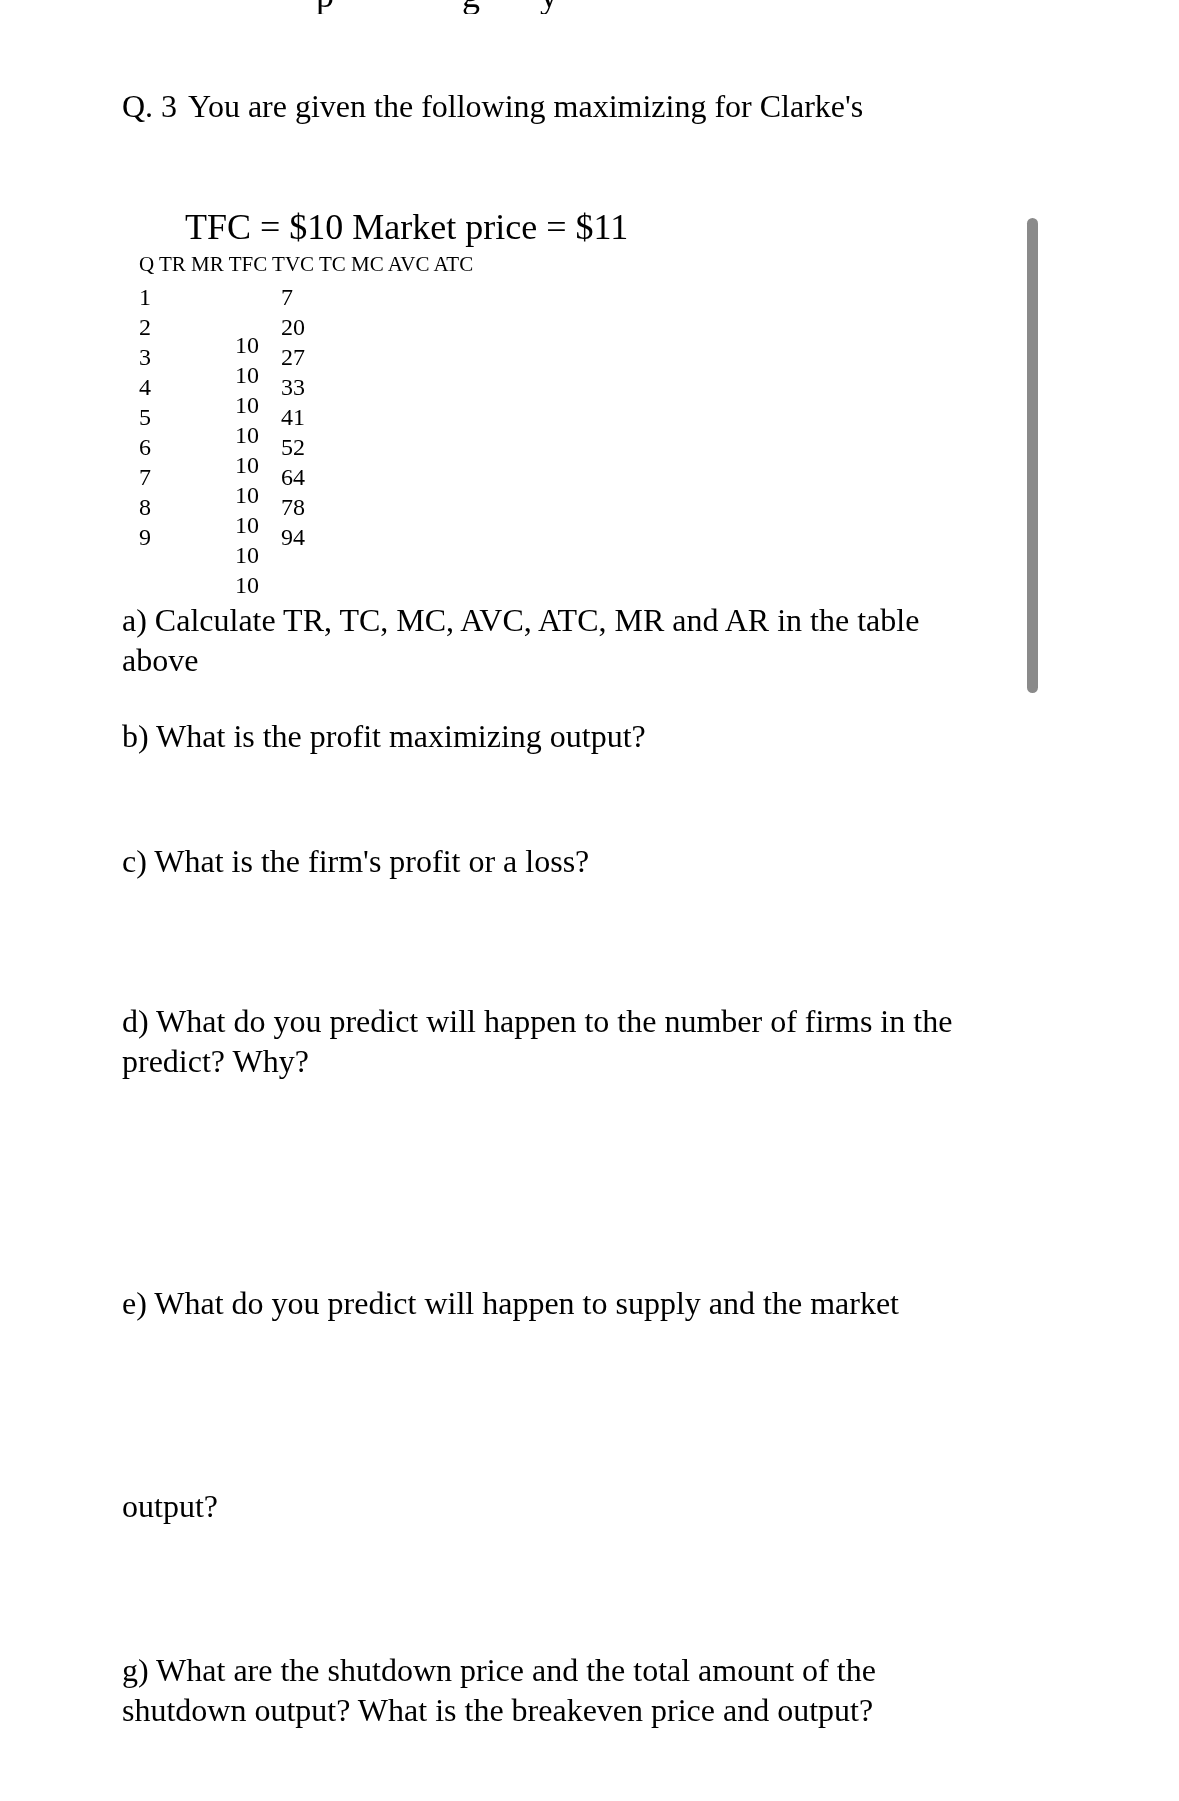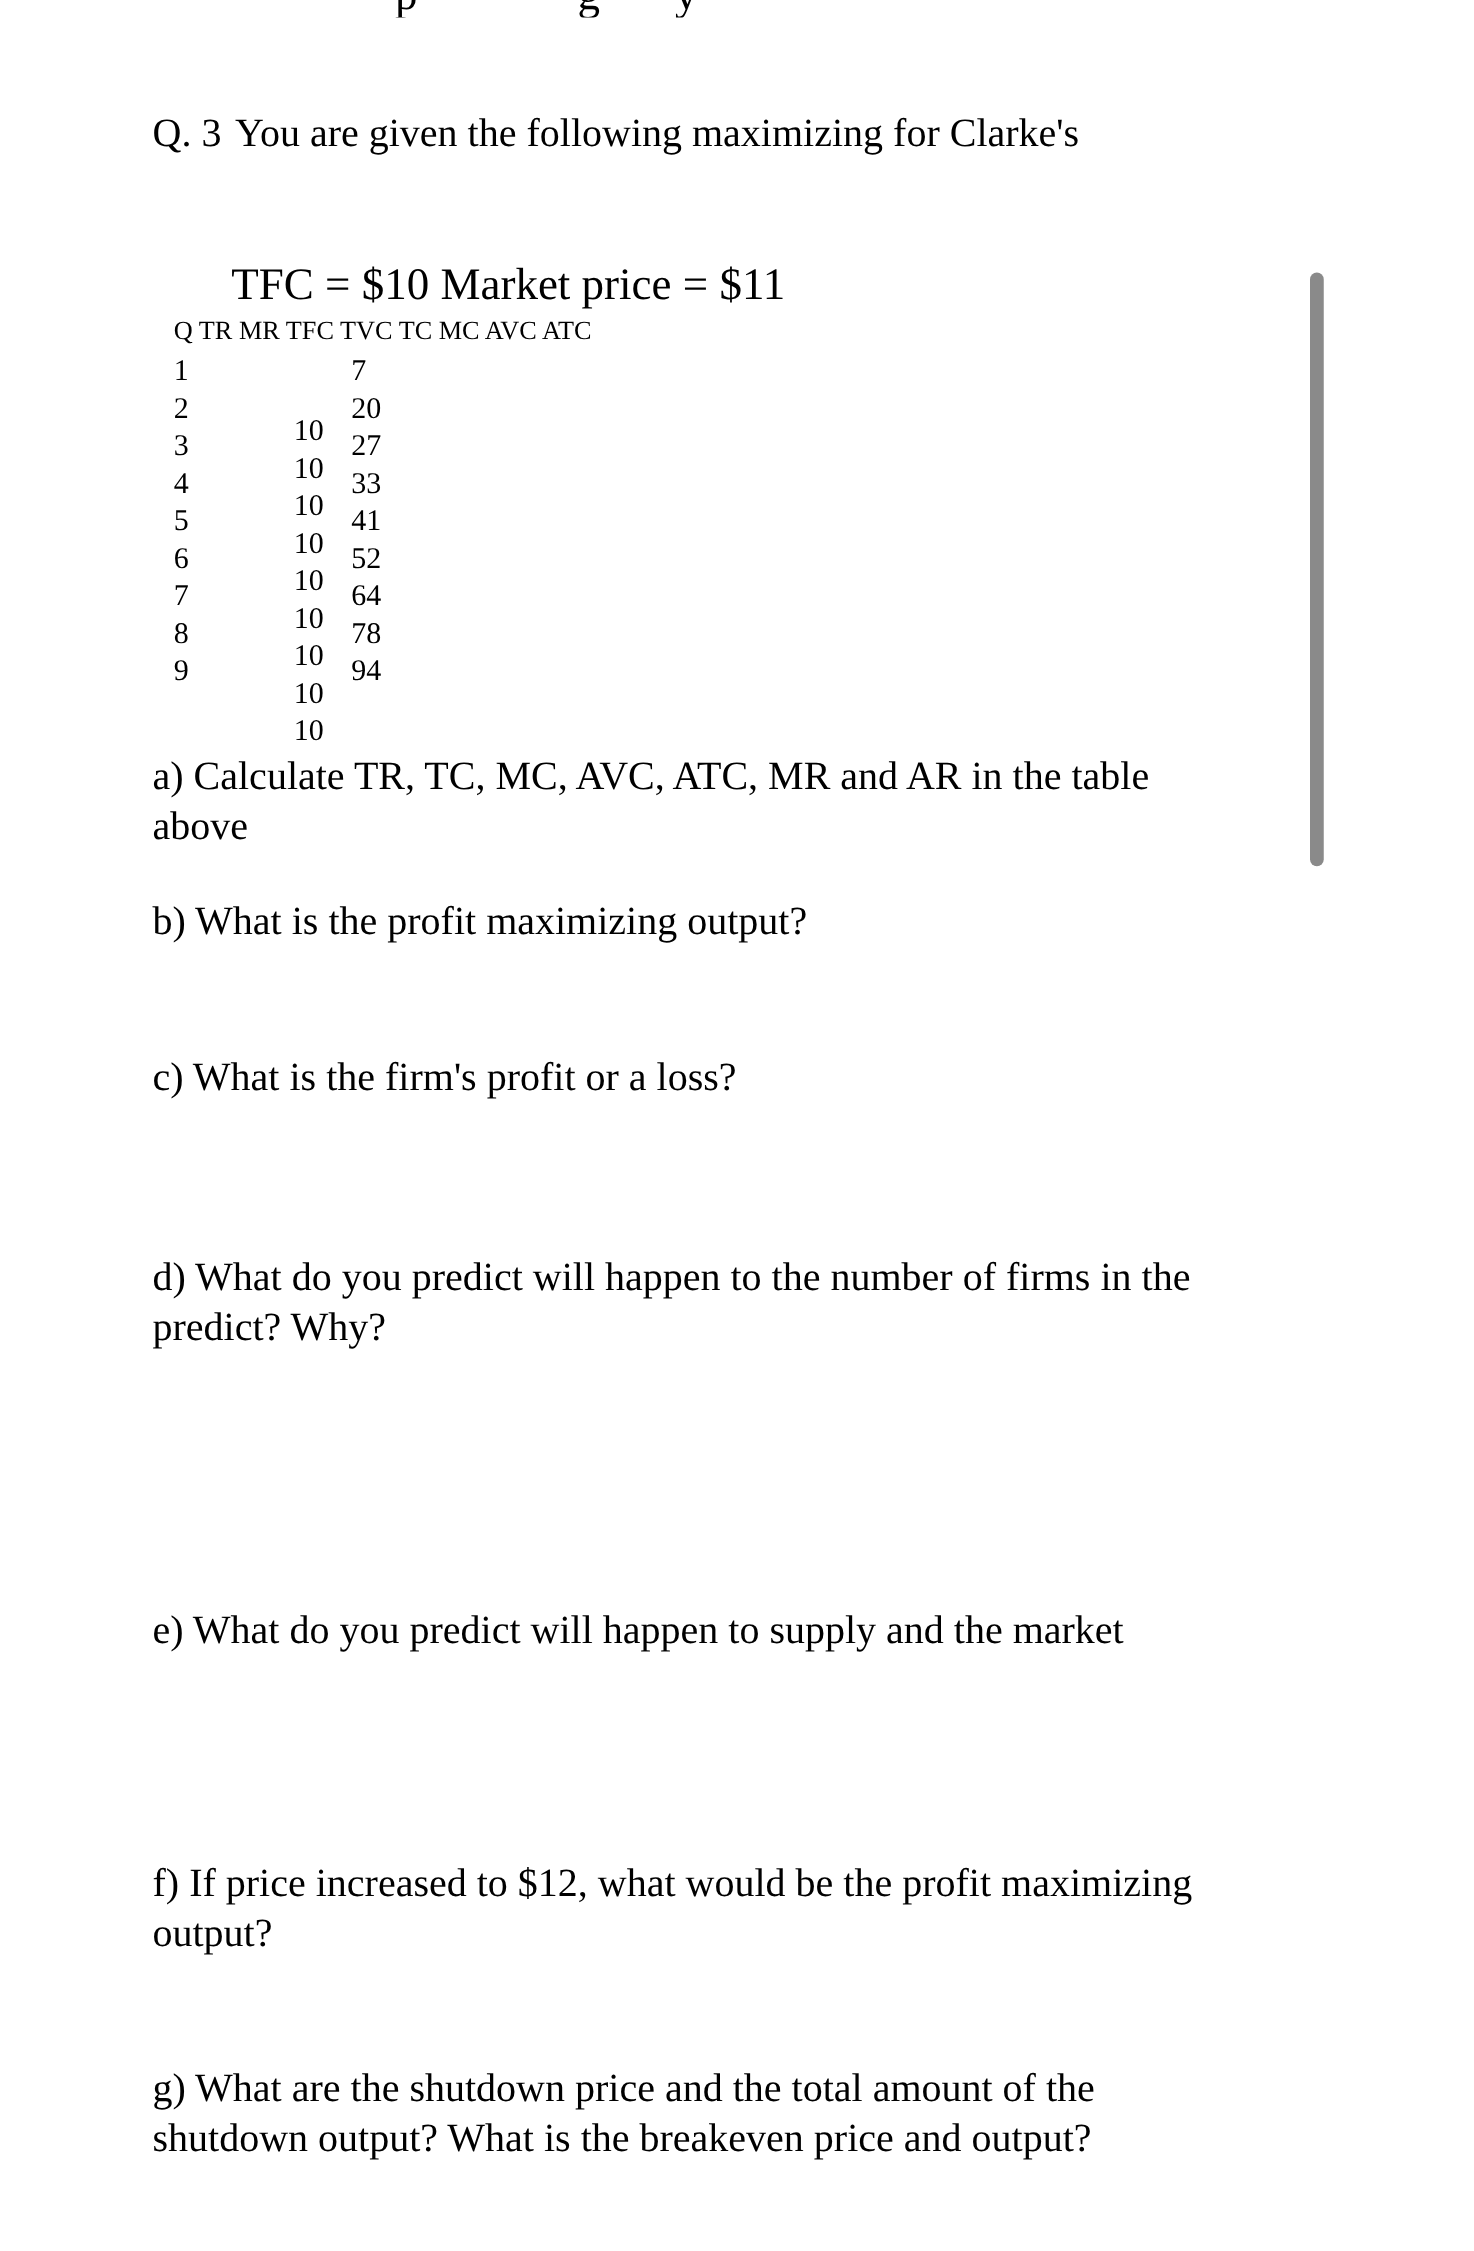--- a/index.html
+++ b/index.html
@@ -4,21 +4,20 @@
 <style>
   html, body { margin: 0; padding: 0; background: #ffffff; }
   #screen {
     position: relative;
     width: 1044px;
     height: 1801px;
     background: #ffffff;
     overflow: hidden;
     font-family: "Liberation Serif", "DejaVu Serif", serif;
     color: #000000;
-    padding-left: 21px;
   }
 
   
   .top-crop {
     position: absolute;
     top: 0; left: 0; right: 0;
     height: 14px;
     overflow: hidden;
   }
   .top-crop span {
@@ -186,21 +185,20 @@
   <div class="subq sq-d">
     <div class="line">d) What do you predict will happen to the number of firms in the</div>
     <div class="line">predict? Why?</div>
   </div>
 
   <div class="subq sq-e">
     <div class="line">e) What do you predict will happen to supply and the market</div>
   </div>
 
   <div class="subq sq-f">
-    <div class="line">f) If price increased to $12, what would be the profit maximizing</div>
     <div class="line">output?</div>
   </div>
 
   <div class="subq sq-g">
     <div class="line">g) What are the shutdown price and the total amount of the</div>
     <div class="line">shutdown output? What is the breakeven price and output?</div>
   </div>
 
   <div class="scroll-thumb"></div>
 

